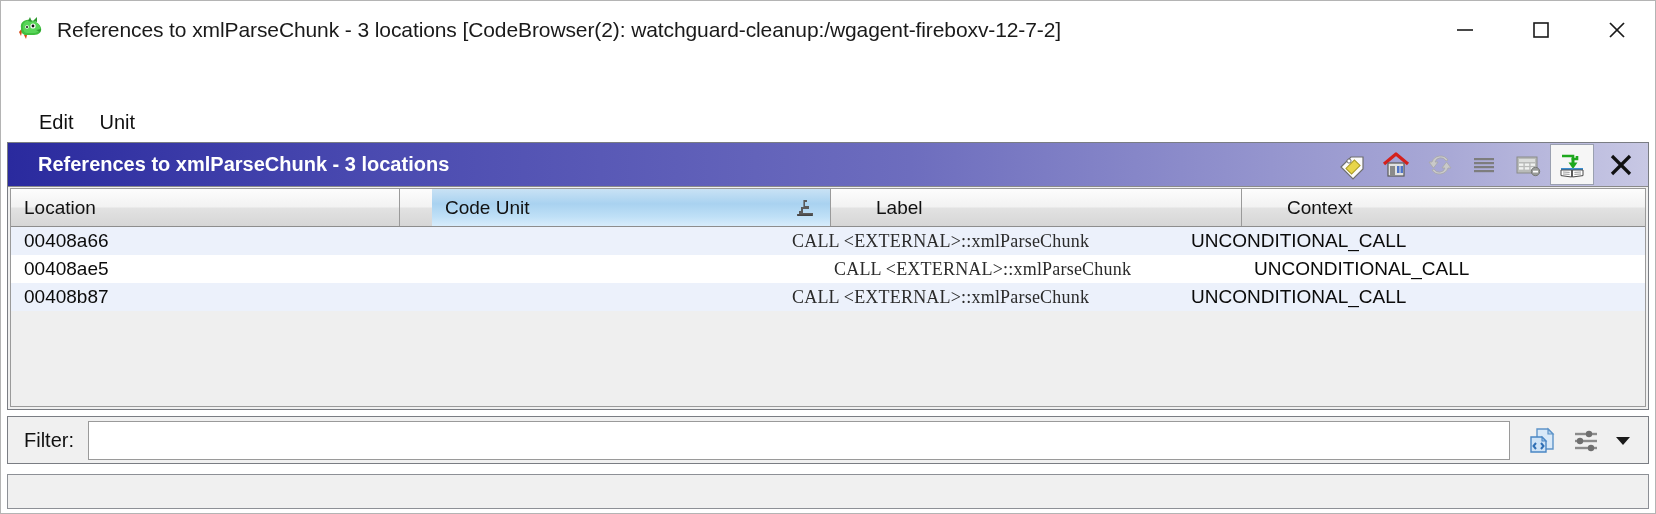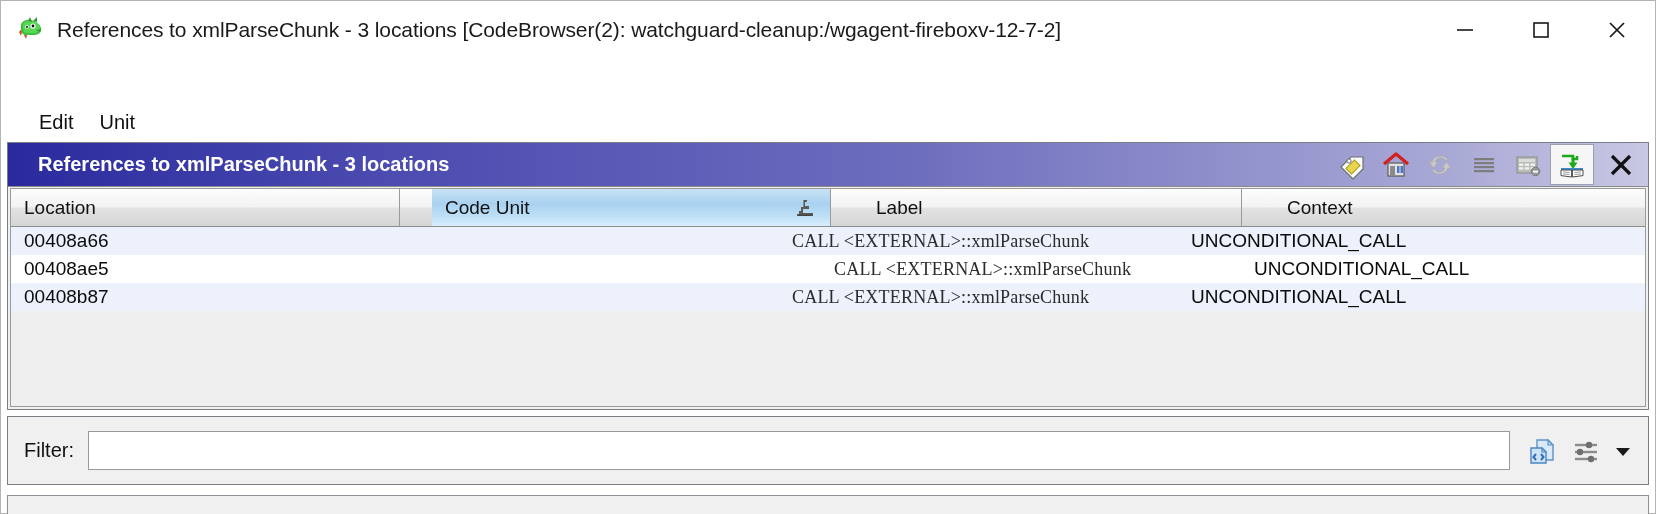--- a/index.html
+++ b/index.html
@@ -121,21 +121,21 @@
   .td-cu{
     width:399px;flex:0 0 399px;
     font-family:"Liberation Serif","DejaVu Serif",serif;
     font-size:18px;color:#2b2b2b;letter-spacing:0.2px;
   }
   .td-ctx{flex:1 1 auto;}
   
   .filter-outer{
     margin:6px 6px 0 6px;flex:0 0 auto;
     border:1px solid #7a7d83;background:#f0f0f0;
-    box-sizing:border-box;height:69px;
+    box-sizing:border-box;height:48px;
     display:flex;align-items:center;
   }
   .filter-label{
     font-size:20px;color:#111;margin-left:16px;margin-right:14px;white-space:nowrap;
   }
   .filter-input{
     flex:1 1 auto;height:39px;background:#ffffff;
     border:1px solid #9a9a9a;box-sizing:border-box;
     display:flex;align-items:center;padding-left:8px;
     font-size:18px;color:#222;

